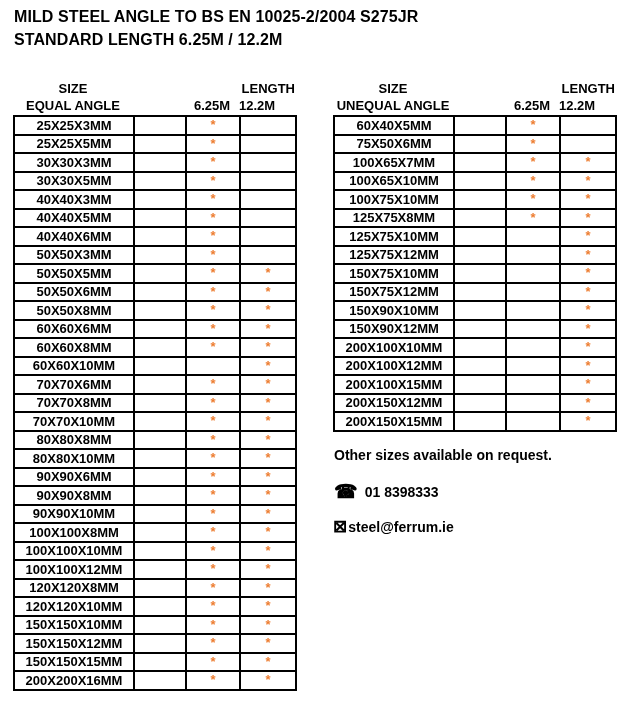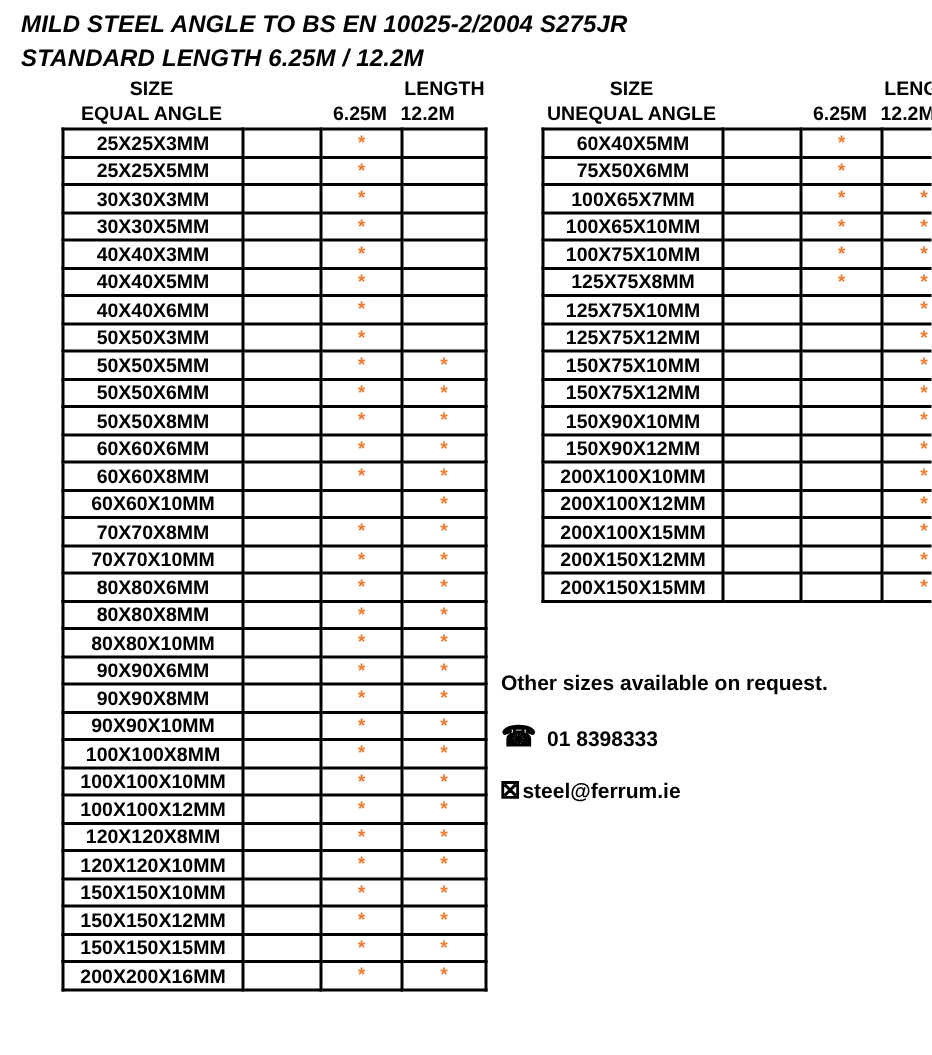--- a/index.html
+++ b/index.html
@@ -1,22 +1,22 @@
 <!DOCTYPE html>
 <html><head>
 <meta charset="utf-8">
 <style>
   html,body{margin:0;padding:0;}
   body{
     width:621px;height:703px;position:relative;background:#ffffff;
     font-family:"Liberation Sans", sans-serif;font-weight:bold;color:#000;
     -webkit-font-smoothing:antialiased;
   }
-  .title{position:absolute;left:14px;top:5px;font-size:16px;line-height:23px;letter-spacing:0.1px;font-style:italic;}
-  .tbl-block{position:absolute;top:50px;margin-left:28px;}
+  .title{position:absolute;left:14px;top:5px;font-size:16px;line-height:23px;letter-spacing:0.1px;}
+  .tbl-block{position:absolute;top:80px;}
   .tbl-block.left{left:13px;}
   .tbl-block.right{left:333px;}
   .hdr,.hdr2{display:flex;font-size:13px;height:17px;align-items:center;line-height:17px;}
   .h-size{width:120px;text-align:center;}
   .h-gap{width:52px;}
   .h-length{width:110px;text-align:right;}
   .h-625{width:54px;text-align:center;}
   .h-122{width:56px;text-align:left;}
   table.grid{border-collapse:collapse;table-layout:fixed;width:282px;margin-top:1px;}
   table.grid col.c-size{width:120px;}
@@ -142,33 +142,33 @@
           <td class="ast">*</td>
           <td class="ast">*</td>
         </tr>
         <tr>
           <td>60X60X10MM</td>
           <td></td>
           <td></td>
           <td class="ast">*</td>
         </tr>
         <tr>
+          <td>70X70X6MM</td>
+          <td></td>
+          <td class="ast">*</td>
+          <td class="ast">*</td>
+        </tr>
+        <tr>
           <td>70X70X8MM</td>
           <td></td>
           <td class="ast">*</td>
           <td class="ast">*</td>
         </tr>
         <tr>
           <td>70X70X10MM</td>
-          <td></td>
-          <td class="ast">*</td>
-          <td class="ast">*</td>
-        </tr>
-        <tr>
-          <td>80X80X6MM</td>
           <td></td>
           <td class="ast">*</td>
           <td class="ast">*</td>
         </tr>
         <tr>
           <td>80X80X8MM</td>
           <td></td>
           <td class="ast">*</td>
           <td class="ast">*</td>
         </tr>

